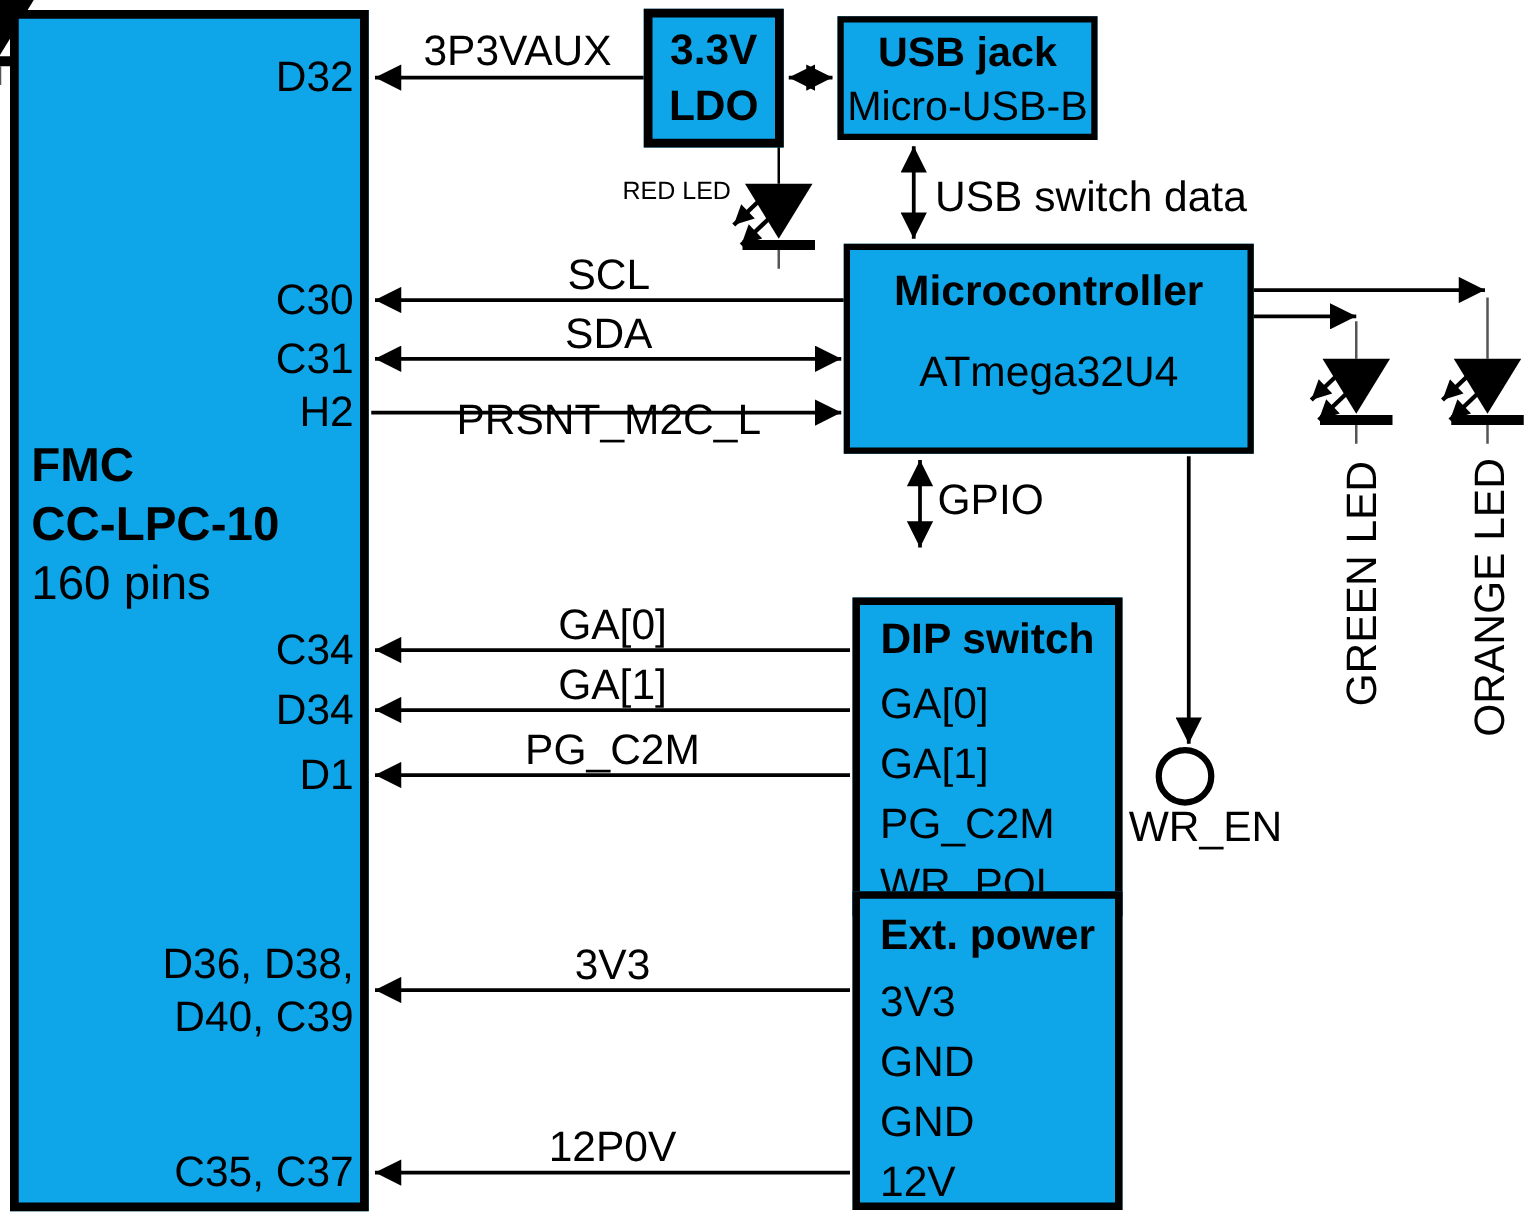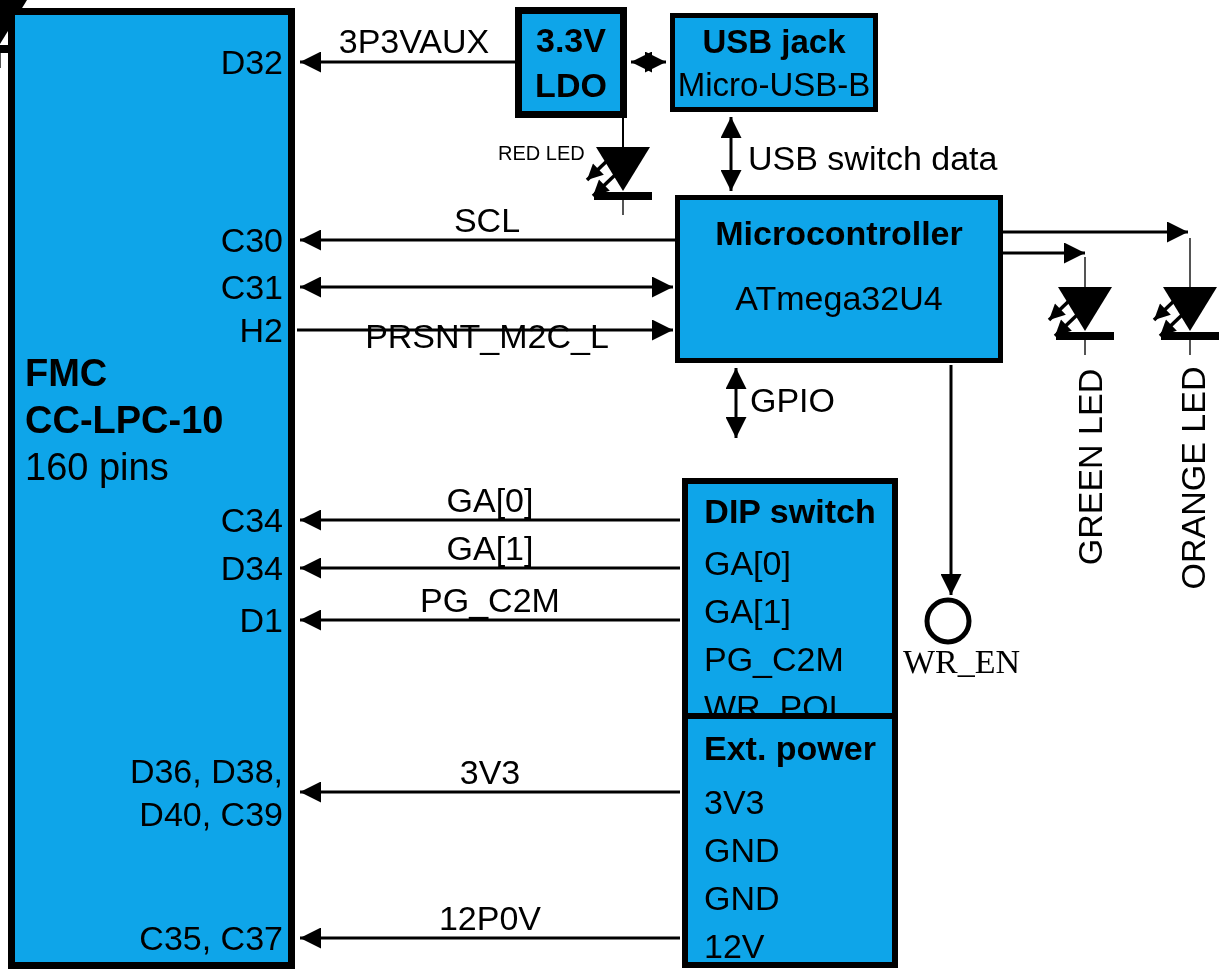--- a/index.html
+++ b/index.html
@@ -116,26 +116,27 @@
       <div>3V3</div>
       <div>GND</div>
       <div>GND</div>
       <div>12V</div>
     </div>
   </div>
 
   <div class="wlabel" style="left:294px;width:240px;top:23px;">3P3VAUX</div>
   <div class="wlabel" style="left:748px;top:140px;">USB switch data</div>
   <div class="wlabel" style="left:367px;width:240px;top:202px;">SCL</div>
+  <div class="wlabel" style="left:367px;width:240px;top:249px;">SDA</div>
   <div class="wlabel" style="left:347px;width:280px;top:292px;margin-top:26px;">PRSNT_M2C_L</div>
   <div class="wlabel" style="left:750px;top:382px;">GPIO</div>
   <div class="wlabel" style="left:370px;width:240px;top:482px;">GA[0]</div>
   <div class="wlabel" style="left:370px;width:240px;top:530px;">GA[1]</div>
   <div class="wlabel" style="left:370px;width:240px;top:582px;">PG_C2M</div>
   <div class="wlabel" style="left:370px;width:240px;top:754px;">3V3</div>
   <div class="wlabel" style="left:370px;width:240px;top:900px;">12P0V</div>
 
   <div class="wlabel" style="left:498px;top:142px;font-size:20px;line-height:22px;">RED LED</div>
   <div class="vlabel" style="left:1090px;top:467px;">GREEN LED</div>
   <div class="vlabel" style="left:1193px;top:478px;">ORANGE LED</div>
-  <div class="wlabel" style="left:903px;top:644px;font-family:Liberation Serif, serif;">WR_EN</div>
+  <div class="wlabel" style="left:903px;top:644px;">WR_EN</div>
 
 </div>
 
 </body></html>

